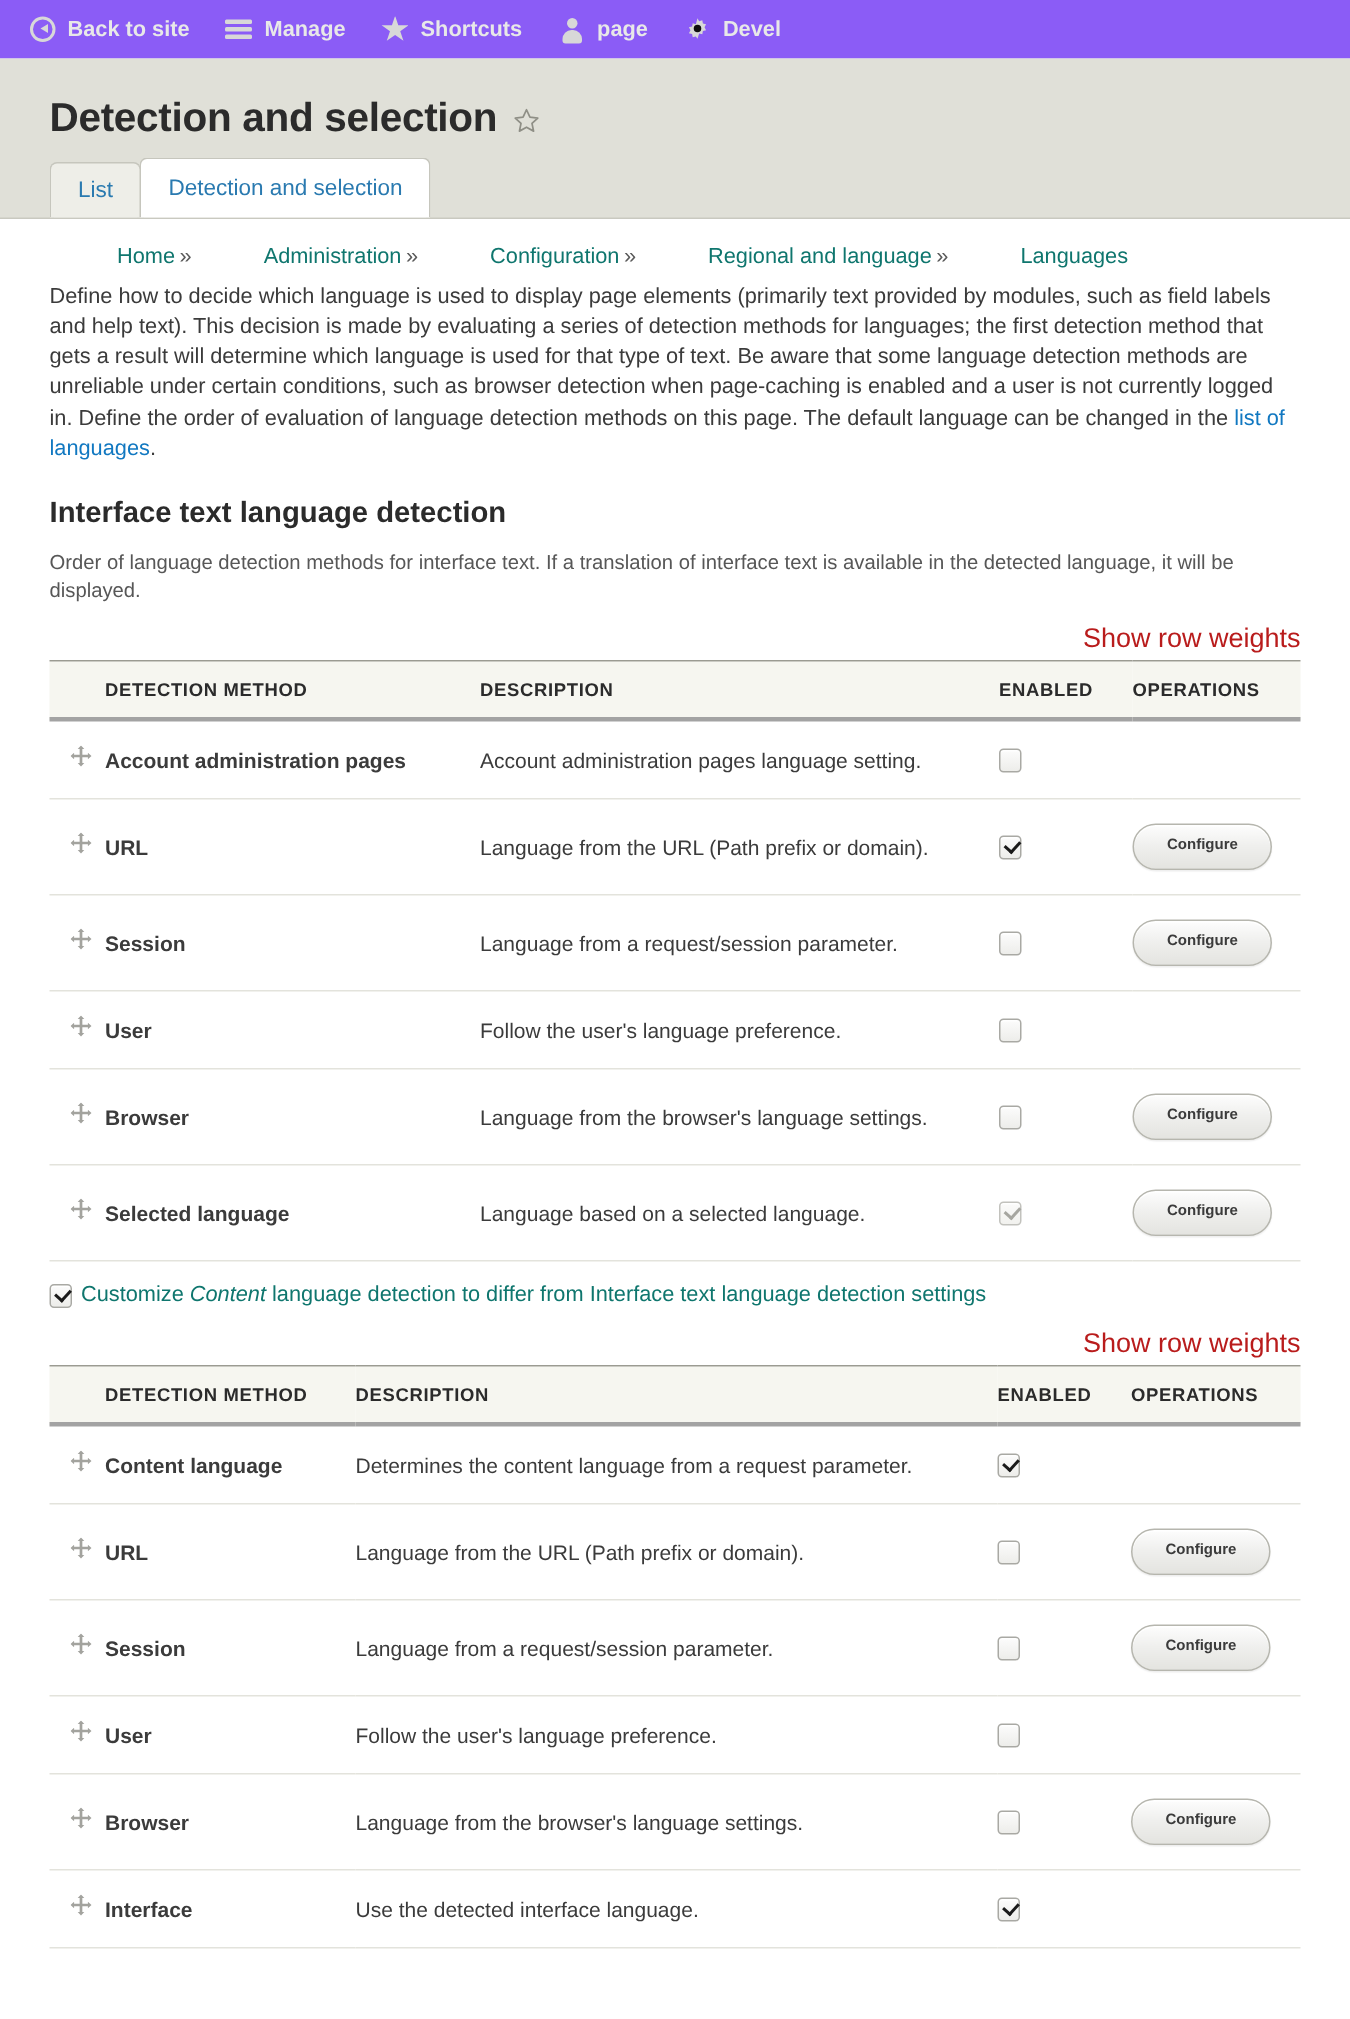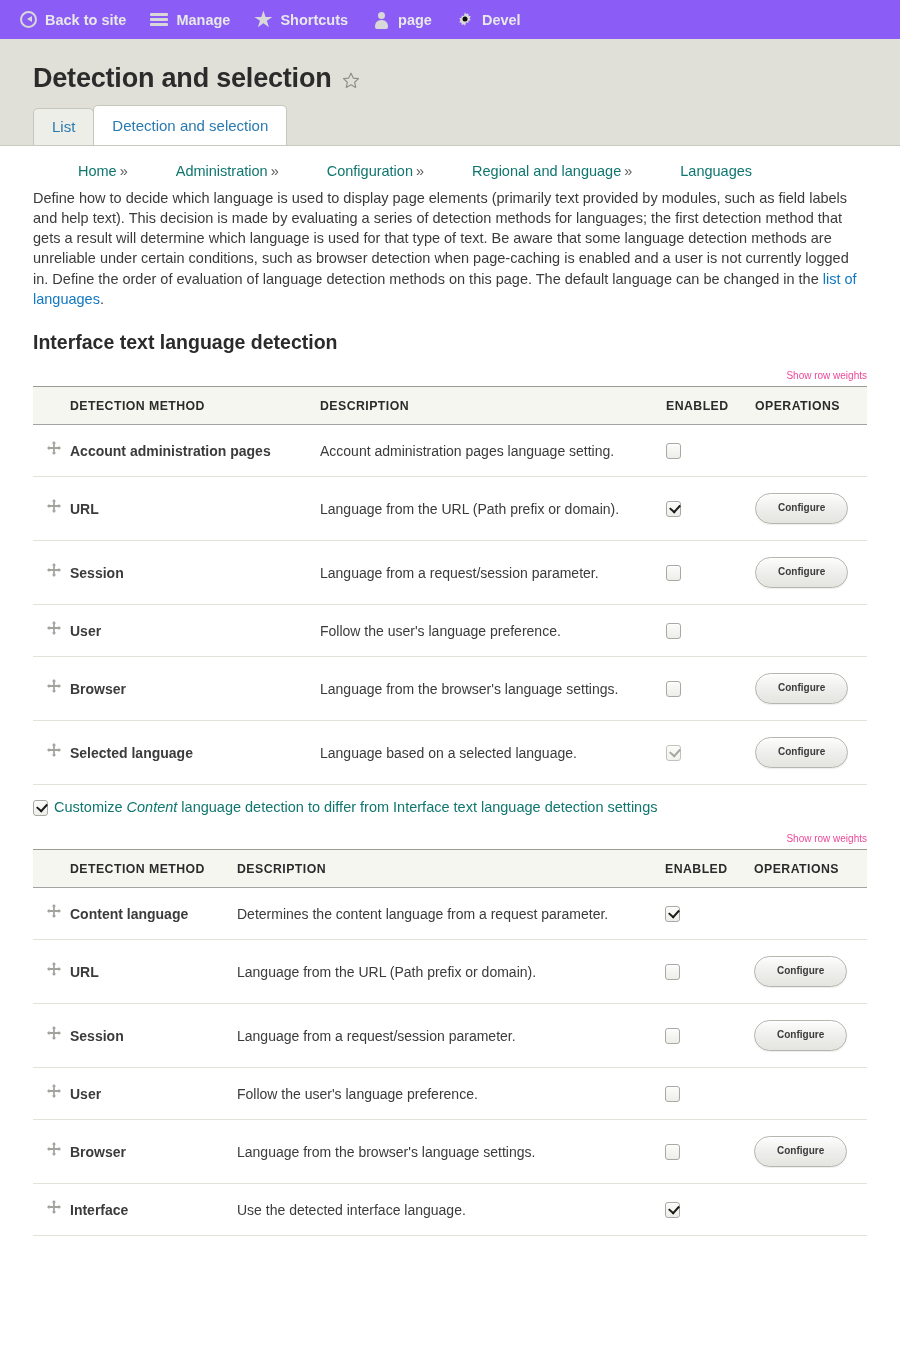--- a/index.html
+++ b/index.html
@@ -176,22 +176,22 @@
     color: #0f766e;
     line-height: 19px;
   }
   .customize-row em { font-style: italic; }
 
   .rowweights-wrap {
     text-align: right;
     margin: 12px 0 4px 0;
   }
   .rowweights {
-    font-size: 10px;
-    color: #ec4899;
+    font-size: 18px;
+    color: #b91c1c;
     text-decoration: none;
     cursor: pointer;
     margin-left: 24px;
   }
 
   
   table.draggable {
     width: 100%;
     border-collapse: collapse;
     border-top: 1px solid #9b9b92;
@@ -199,21 +199,21 @@
   }
   table.draggable thead th {
     background: #f6f6f0;
     text-align: left;
     font-size: 12.3px;
     font-weight: bold;
     letter-spacing: 0.45px;
     color: #2b2b2b;
     text-transform: uppercase;
     padding: 12px 0 11px 0;
-    border-bottom: 1px solid #a3a3a3;
+    border-bottom: 3px solid #a3a3a3;
   }
   table.draggable tbody td {
     padding: 16px 0 16px 0;
     border-bottom: 1px solid #e3e3dc;
     vertical-align: middle;
     font-size: 14px;
     color: #3b3b3b;
   }
   table.draggable tbody tr:last-child td { border-bottom: 1px solid #e3e3dc; }
 
@@ -347,20 +347,21 @@
 
 <div class="content">
 
   <nav class="breadcrumb">
     <a href="#">Home</a><span class="sep">»</span><a href="#">Administration</a><span class="sep">»</span><a href="#">Configuration</a><span class="sep">»</span><a href="#">Regional and language</a><span class="sep">»</span><a href="#">Languages</a>
   </nav>
 
   <p class="intro"><span>Define how to decide which language is used to display page elements (primarily text provided by modules, such as field labels and help text). This decision is made by evaluating a series of detection methods for languages; the first detection method that gets a result will determine which language is used for that type of text. Be aware that some language detection methods are unreliable under certain conditions, such as browser detection when page-caching is enabled and a user is not currently logged in. Define the order of evaluation of language detection methods on this page. The default language can be changed in the </span><a href="#">list of languages</a><span>.</span></p>
 
   <h2 class="section">Interface text language detection</h2>
+  <p class="section-desc">Order of language detection methods for interface text. If a translation of interface text is available in the detected language, it will be displayed.</p>
 
   <div class="rowweights-wrap">
     <a href="#" class="rowweights">Show row weights</a>
   </div>
 
   <table class="draggable t1">
     <thead>
       <tr>
         <th class="c-handle"></th>
         <th class="c-method">DETECTION METHOD</th>

